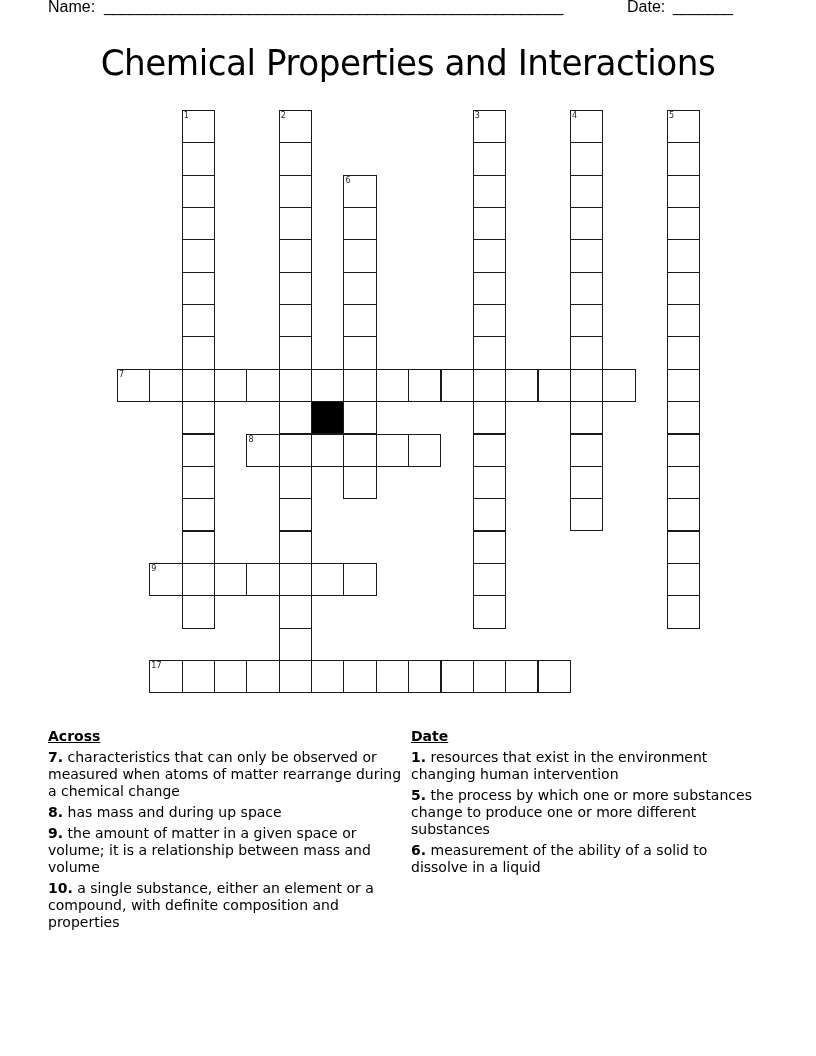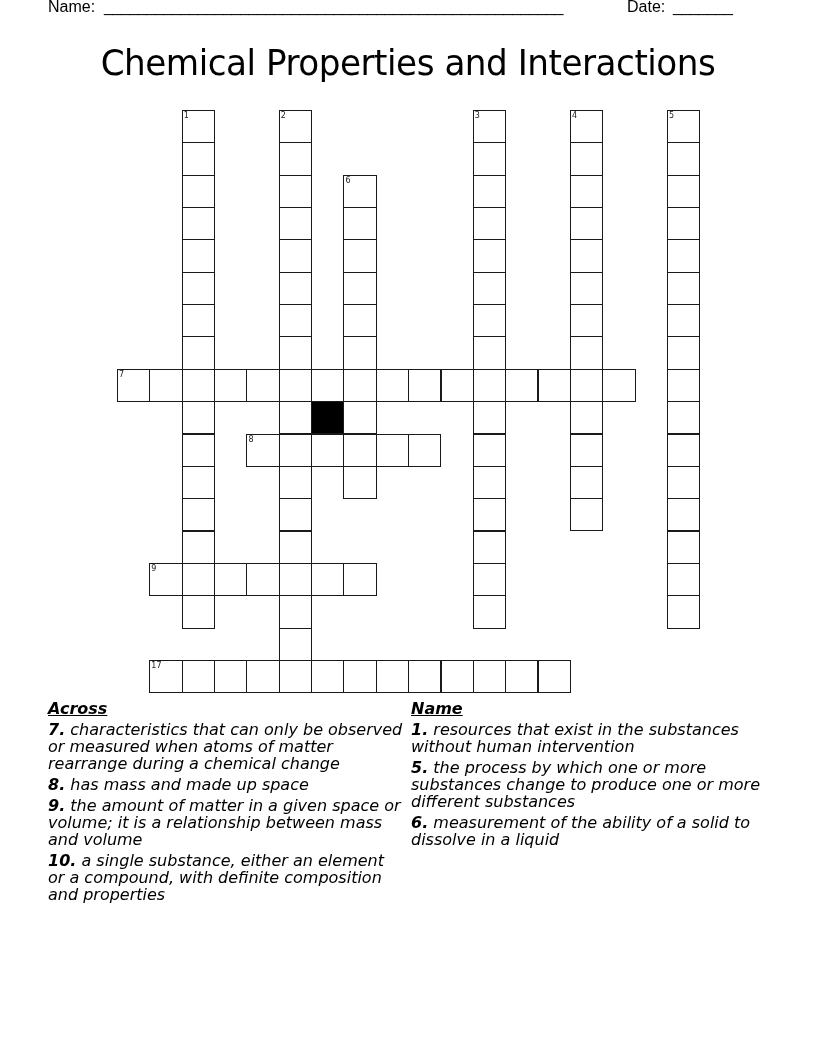--- a/index.html
+++ b/index.html
@@ -7,21 +7,21 @@
   .header-line { position: absolute; top: -2px; left: 48px; font-family: "Liberation Sans", sans-serif; font-size: 16px; white-space: nowrap; }
   .header-line .name-label { position: absolute; left: 0; top: 0; }
   .header-line .name-blank { position: absolute; left: 56px; top: 0; letter-spacing: -0.4px; }
   .header-line .date-label { position: absolute; left: 579px; top: 0; }
   .header-line .date-blank { position: absolute; left: 625px; top: 0; letter-spacing: -0.4px; }
   .title { position: absolute; top: 42px; left: 0; width: 816px; text-align: center; font-family: "DejaVu Sans", sans-serif; font-size: 36px; font-weight: normal; letter-spacing: -0.5px; transform: scaleX(0.95); }
   .grid { position: absolute; left: 0; top: 0; width: 816px; height: 700px; }
   .cell { position: absolute; box-sizing: border-box; width: 33.3px; height: 33.3px; border: 1.6px solid #1a1a1a; background: #fff; }
   .cell.black { background: #000; }
   .cell .num { position: absolute; left: 1px; top: 0px; font-family: "DejaVu Sans", sans-serif; font-size: 8px; line-height: 9px; color: #222; }
-  .clues { position: absolute; top: 700px; font-family: "DejaVu Sans", sans-serif; font-size: 16px; line-height: 17px; font-style: italic; }
+  .clues { position: absolute; top: 728px; font-family: "DejaVu Sans", sans-serif; font-size: 14px; line-height: 17px; }
   .clues.across { left: 48px; width: 356px; }
   .clues.down { left: 411px; width: 350px; }
   .clues .heading { font-weight: bold; text-decoration: underline; margin-bottom: 4px; }
   .clue { margin-bottom: 4px; }
   .clue .cnum { font-weight: bold; }
 </style>
 </head>
 <body>
 
 <div class="header-line">
@@ -174,23 +174,23 @@
     <div class="cell" style="left: 440.5px; top: 659.95px;"></div>
     <div class="cell" style="left: 472.85px; top: 659.95px;"></div>
     <div class="cell" style="left: 505.2px; top: 659.95px;"></div>
     <div class="cell" style="left: 537.55px; top: 659.95px;"></div>
     <div class="cell black" style="left: 311.1px; top: 401.15px;"></div>
   </div>
 
 <div class="clues across">
   <div class="heading">Across</div>
   <div class="clue"><span class="cnum">7.</span> <span>characteristics that can only be observed or measured when atoms of matter rearrange during a chemical change</span></div>
-  <div class="clue"><span class="cnum">8.</span> <span>has mass and made up space</span></div>
+  <div class="clue"><span class="cnum">8.</span> <span>has mass and during up space</span></div>
   <div class="clue"><span class="cnum">9.</span> <span>the amount of matter in a given space or volume; it is a relationship between mass and volume</span></div>
   <div class="clue"><span class="cnum">10.</span> <span>a single substance, either an element or a compound, with definite composition and properties</span></div>
 </div>
 
 <div class="clues down">
-  <div class="heading">Name</div>
-  <div class="clue"><span class="cnum">1.</span> <span>resources that exist in the substances without human intervention</span></div>
+  <div class="heading">Date</div>
+  <div class="clue"><span class="cnum">1.</span> <span>resources that exist in the environment changing human intervention</span></div>
   <div class="clue"><span class="cnum">5.</span> <span>the process by which one or more substances change to produce one or more different substances</span></div>
   <div class="clue"><span class="cnum">6.</span> <span>measurement of the ability of a solid to dissolve in a liquid</span></div>
 </div>
 
 </body></html>

